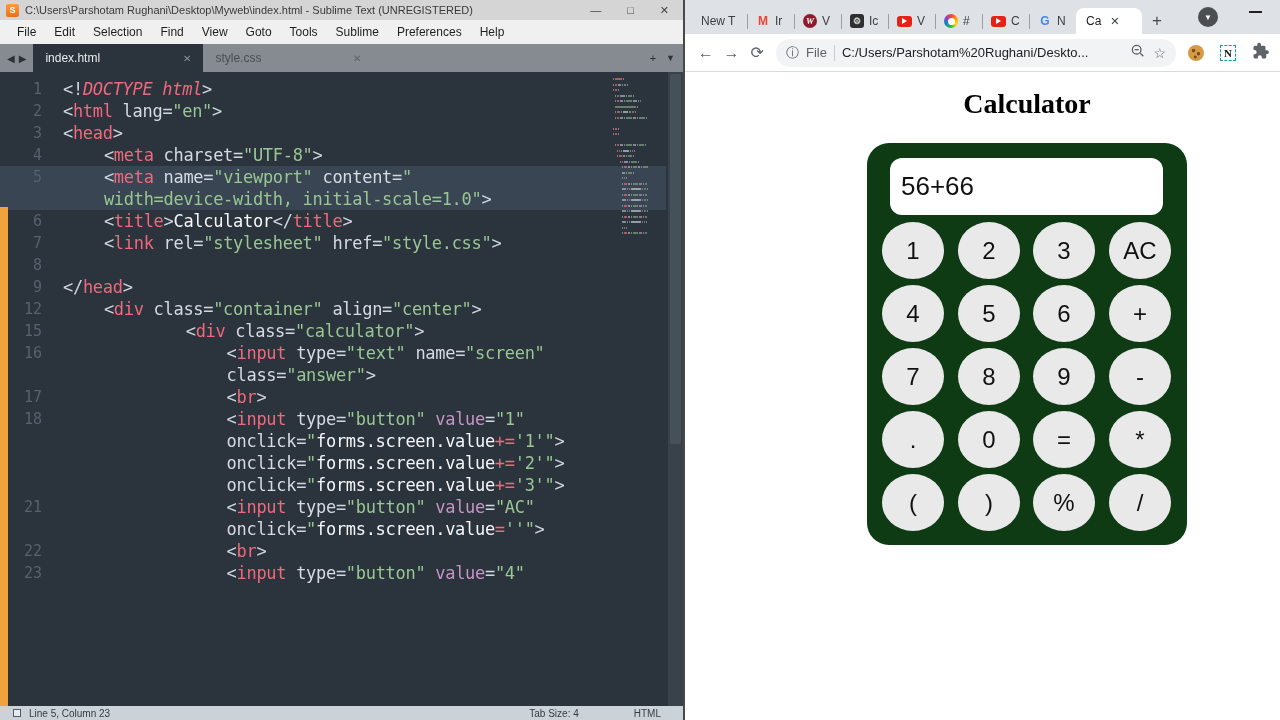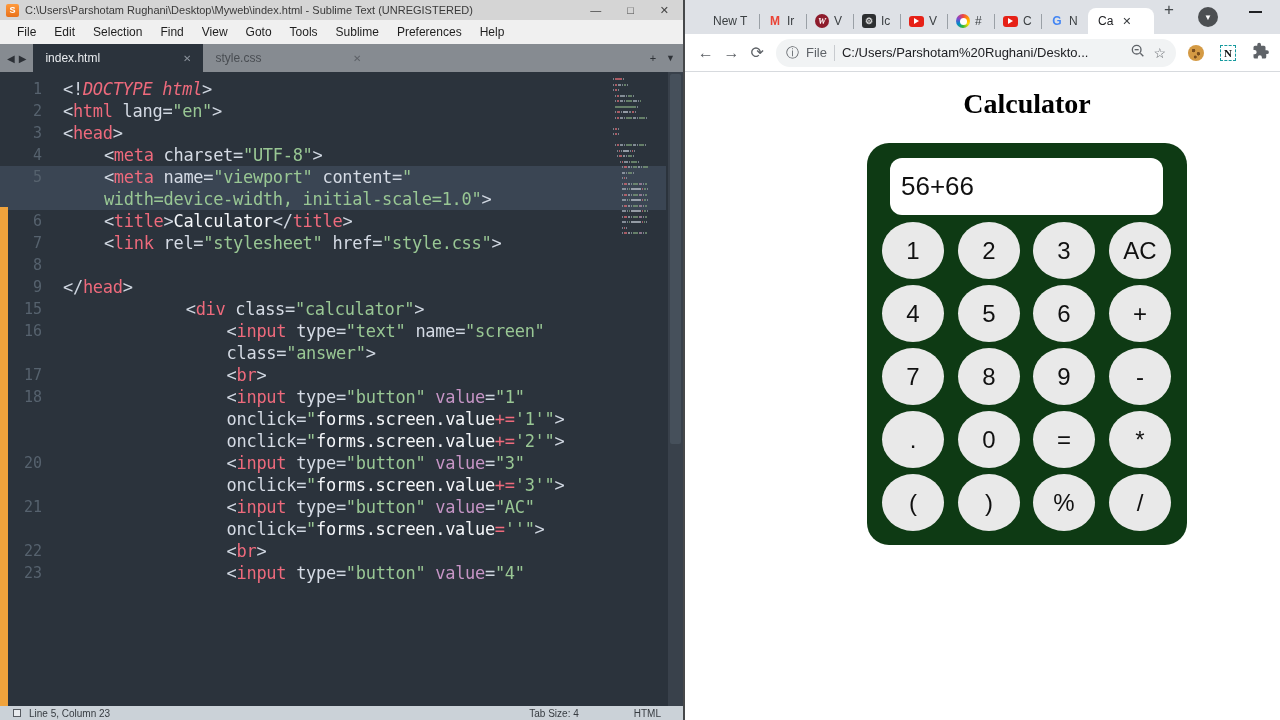--- a/index.html
+++ b/index.html
@@ -45,21 +45,21 @@
   .mrow i{display:inline-block;height:2px;margin-right:1px;vertical-align:top;opacity:.7}
   .scrolltrack{position:absolute;right:0;top:0;width:15px;height:634px;background:#39414b}
   .scrollthumb{margin:2px 2px;width:11px;height:370px;background:#46505b;border-radius:2px}
   .orange-strip{position:absolute;left:0;top:207px;width:8px;height:499px;background:var(--orange)}
   .st-statusbar{position:absolute;left:0;bottom:0;width:683px;height:14px;background:var(--statusbar-bg);display:flex;align-items:center;font-size:10px;color:#373c41}
   .sb-icon{width:8px;height:8px;border:1px solid #565b61;margin:0 8px 0 13px;background:#e8ebee}
   .sb-right{position:absolute;right:0;display:flex;gap:55px;padding-right:22px}
 
   
   .chrome{position:absolute;left:683px;top:0;width:597px;height:720px;background:#fff;border-left:2px solid #46484a}
-  .c-tabstrip{position:relative;height:34px;background:var(--tabstrip-bg);display:flex;padding-left:20px}
+  .c-tabstrip{position:relative;height:34px;background:var(--tabstrip-bg);display:flex;align-items:flex-end;padding-left:8px}
   .ctab{height:26px;display:flex;align-items:center;gap:5px;padding:0 8px;font-size:12px;color:#3c4043;white-space:nowrap;overflow:hidden}
   .ctab.active{background:#fff;border-radius:8px 8px 0 0;color:#202124;padding:0 10px}
   .ctab.active .x{font-size:11px;color:#3c4043;margin-left:4px}
   .csep{width:1px;height:15px;background:#9aa0a6;margin-bottom:5px}
   .c-newtab{font-size:17px;color:#45494d;margin:0 0 3px 10px}
   .c-caret{position:absolute;right:62px;top:7px;width:20px;height:20px;border-radius:50%;background:#4c4f52;color:#fff;font-size:8px;display:flex;align-items:center;justify-content:center}
   .c-min{position:absolute;right:18px;top:11px;width:13px;height:2px;background:#202124}
   .fav{width:14px;height:14px;display:inline-flex;align-items:center;justify-content:center;flex:none;font-weight:bold}
   .fav.gmail{color:#ea4335;font-size:12px}
   .fav.redscript{background:#8e1c2c;border-radius:50%;color:#fff;font-size:9px;font-family:"Liberation Serif",serif;font-style:italic}
@@ -172,20 +172,24 @@
           </div>
           <div class="crow">
             <span class="num">8</span>
             <span class="line" style="padding-left: 0px;"></span>
           </div>
           <div class="crow">
             <span class="num">9</span>
             <span class="line" style="padding-left: 0px;"><span class="sg-p">&lt;/</span><span class="sg-t">head</span><span class="sg-p">&gt;</span></span>
           </div>
           <div class="crow">
+            <span class="num">12</span>
+            <span class="line" style="padding-left: 40.9px;"><span class="sg-p">&lt;</span><span class="sg-t">div</span><span class="sg-a"> class</span><span class="sg-p">=</span><span class="sg-s">"container"</span><span class="sg-a"> align</span><span class="sg-p">=</span><span class="sg-s">"center"</span><span class="sg-p">&gt;</span></span>
+          </div>
+          <div class="crow">
             <span class="num">15</span>
             <span class="line" style="padding-left: 122.7px;"><span class="sg-p">&lt;</span><span class="sg-t">div</span><span class="sg-a"> class</span><span class="sg-p">=</span><span class="sg-s">"calculator"</span><span class="sg-p">&gt;</span></span>
           </div>
           <div class="crow">
             <span class="num">16</span>
             <span class="line" style="padding-left: 163.6px;"><span class="sg-p">&lt;</span><span class="sg-t">input</span><span class="sg-a"> type</span><span class="sg-p">=</span><span class="sg-s">"text"</span><span class="sg-a"> name</span><span class="sg-p">=</span><span class="sg-s">"screen"</span></span>
           </div>
           <div class="crow">
             <span class="num"></span>
             <span class="line" style="padding-left: 163.6px;"><span class="sg-a">class</span><span class="sg-p">=</span><span class="sg-s">"answer"</span><span class="sg-p">&gt;</span></span>
@@ -198,24 +202,20 @@
             <span class="num">18</span>
             <span class="line" style="padding-left: 163.6px;"><span class="sg-p">&lt;</span><span class="sg-t">input</span><span class="sg-a"> type</span><span class="sg-p">=</span><span class="sg-s">"button"</span><span class="sg-a2"> value</span><span class="sg-p">=</span><span class="sg-s">"1"</span></span>
           </div>
           <div class="crow">
             <span class="num"></span>
             <span class="line" style="padding-left: 163.6px;"><span class="sg-a">onclick</span><span class="sg-p">=</span><span class="sg-s">"</span><span class="sg-x">forms.screen.value</span><span class="sg-o">+=</span><span class="sg-s">'1'"</span><span class="sg-p">&gt;</span></span>
           </div>
           <div class="crow">
             <span class="num"></span>
             <span class="line" style="padding-left: 163.6px;"><span class="sg-a">onclick</span><span class="sg-p">=</span><span class="sg-s">"</span><span class="sg-x">forms.screen.value</span><span class="sg-o">+=</span><span class="sg-s">'2'"</span><span class="sg-p">&gt;</span></span>
-          </div>
-          <div class="crow">
-            <span class="num">20</span>
-            <span class="line" style="padding-left: 163.6px;"><span class="sg-p">&lt;</span><span class="sg-t">input</span><span class="sg-a"> type</span><span class="sg-p">=</span><span class="sg-s">"button"</span><span class="sg-a2"> value</span><span class="sg-p">=</span><span class="sg-s">"3"</span></span>
           </div>
           <div class="crow">
             <span class="num"></span>
             <span class="line" style="padding-left: 163.6px;"><span class="sg-a">onclick</span><span class="sg-p">=</span><span class="sg-s">"</span><span class="sg-x">forms.screen.value</span><span class="sg-o">+=</span><span class="sg-s">'3'"</span><span class="sg-p">&gt;</span></span>
           </div>
           <div class="crow">
             <span class="num">21</span>
             <span class="line" style="padding-left: 163.6px;"><span class="sg-p">&lt;</span><span class="sg-t">input</span><span class="sg-a"> type</span><span class="sg-p">=</span><span class="sg-s">"button"</span><span class="sg-a2"> value</span><span class="sg-p">=</span><span class="sg-s">"AC"</span></span>
           </div>
           <div class="crow">

